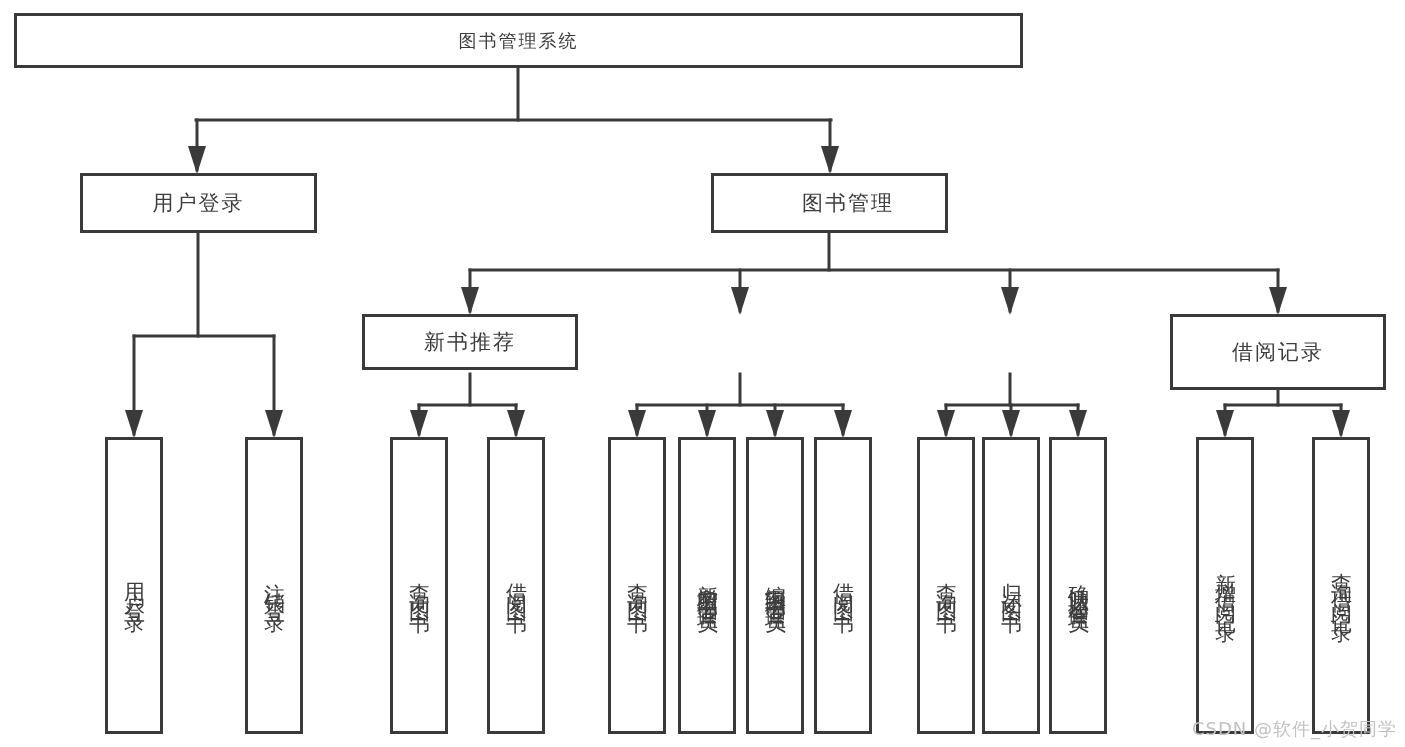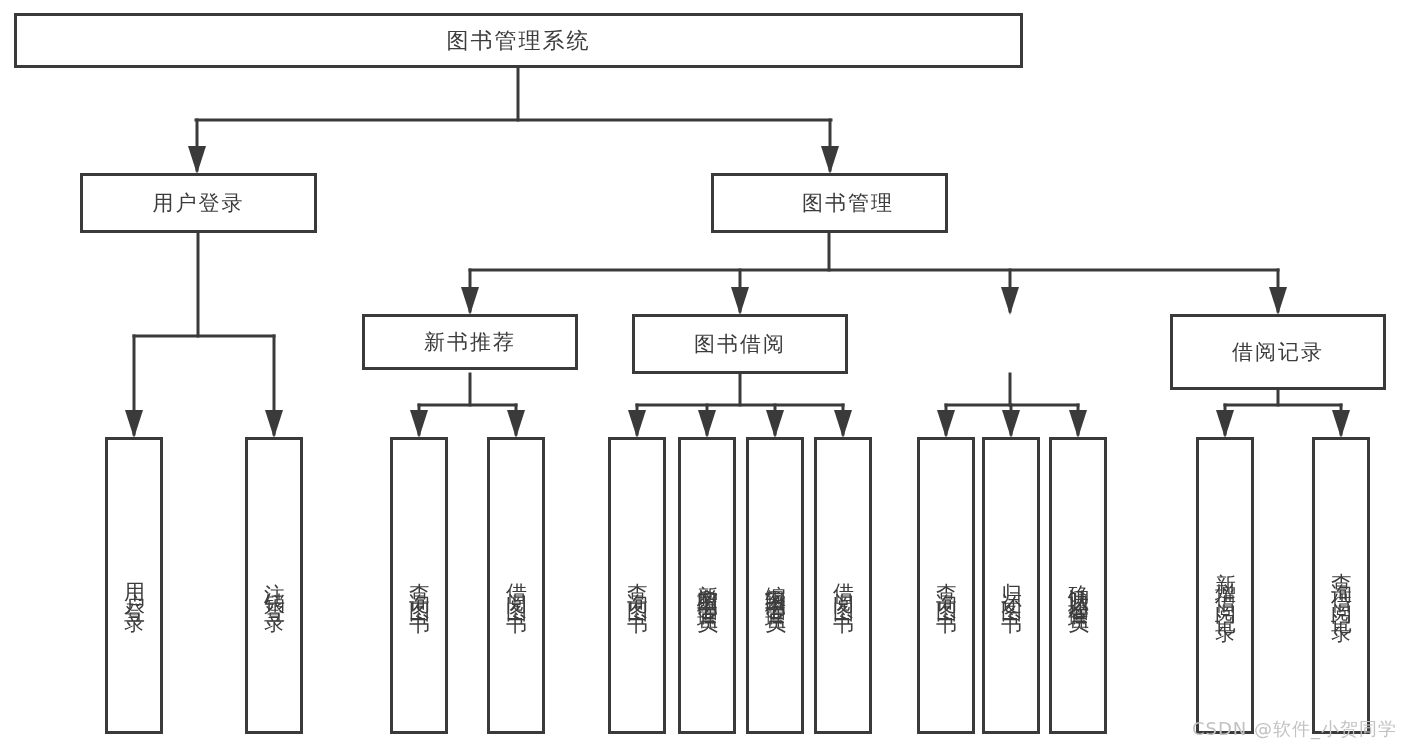--- a/index.html
+++ b/index.html
@@ -14,21 +14,21 @@
   .hbox{
     position:absolute;
     box-sizing:border-box;
     border:3px solid #3a3a3a;
     background:#ffffff;
     display:flex;align-items:center;justify-content:center;
     font-size:21px;color:#3c3c3c;
     letter-spacing:2px;
     z-index:2;
   }
-  .root{font-size:22px;}
+  .root{font-size:18px;}
   .vbox{
     position:absolute;
     box-sizing:border-box;
     border:3px solid #3a3a3a;
     background:#ffffff;
     display:flex;align-items:center;justify-content:center;
     writing-mode:vertical-rl;
     text-orientation:mixed;
     font-size:21px;color:#3c3c3c;
     letter-spacing:10px;
@@ -113,23 +113,20 @@
   <div class="hbox" style="left:80px;top:173px;width:237px;height:60px;">
     <span>用户登录</span>
   </div>
   <div class="hbox" style="left:711px;top:173px;width:237px;height:60px;padding-left:37px;">
     <span>图书管理</span>
   </div>
 
   <div class="hbox" style="left:362px;top:314px;width:216px;height:56px;">
     <span>新书推荐</span>
   </div>
-  <div class="hbox" style="left:632px;top:314px;width:216px;height:60px;">
-    <span>图书借阅</span>
-  </div>
   <div class="hbox" style="left:1170px;top:314px;width:216px;height:76px;">
     <span>借阅记录</span>
   </div>
 
   <div class="vbox" style="left:105px;top:437px;width:58px;height:297px;">
     <span>用户登录</span>
   </div>
   <div class="vbox" style="left:245px;top:437px;width:58px;height:297px;">
     <span>注销登录</span>
   </div>

